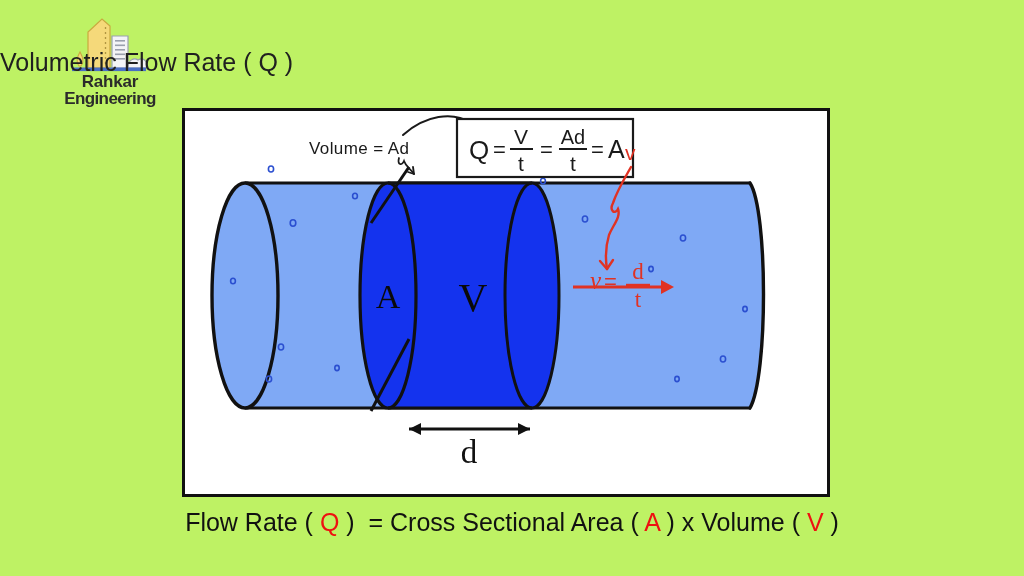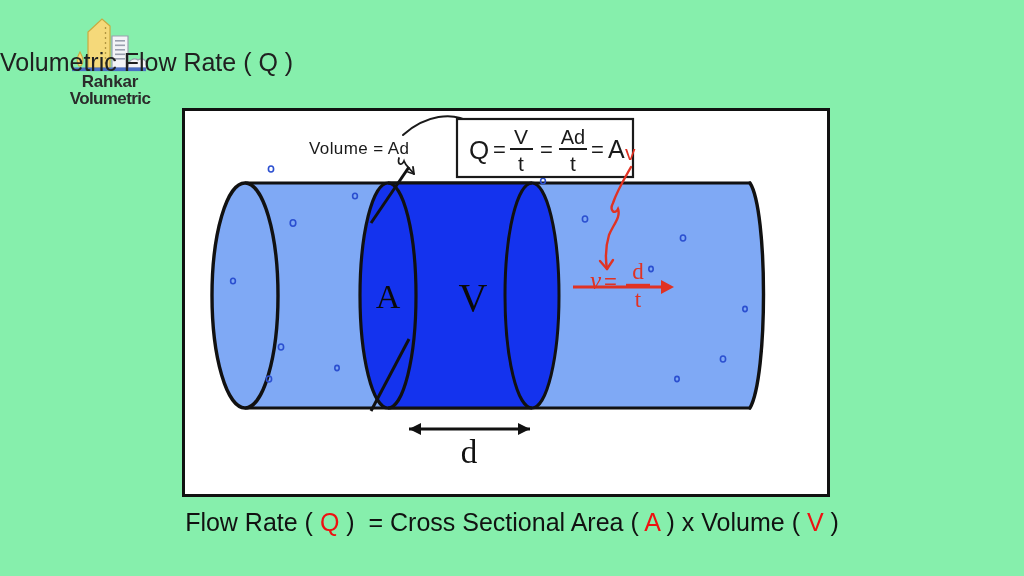--- a/index.html
+++ b/index.html
@@ -7,21 +7,21 @@
     padding: 0;
     background: #ffffff;
   }
   body {
     font-family: "Liberation Sans", sans-serif;
   }
   #slide {
     position: relative;
     width: 1024px;
     height: 576px;
-    background: #86efac;
+    background: #bef264;
     overflow: hidden;
   }
 
   
   #logo-block {
     position: absolute;
     left: 40px;
     top: 16px;
     width: 140px;
     height: 92px;
@@ -123,21 +123,21 @@
 
         <path d="M62 52 C62 44, 68 41, 72 44 C77 41, 82 45, 81 52 Z" fill="#F3F4F7" stroke="#9AA0AE" stroke-width="1.2"></path>
 
         <path d="M13 50 C9 45, 12 40, 14 36 C16 40, 19 45, 15 50 Z" fill="#F5D97A" stroke="#C9A93F" stroke-width="1.1"></path>
 
         <rect x="6" y="51.5" width="74" height="3.6" fill="#4A6FC4"></rect>
       </svg>
     </div>
     <div id="logo-text">
       <span class="logo-line1">Rahkar</span>
-      <span class="logo-line2">Volumetric</span>
+      <span class="logo-line2">Engineering</span>
     </div>
   </div>
 
   <div id="title">Volumetric Flow Rate ( Q )</div>
 
   <div id="figure-frame">
     <svg id="figure-svg" width="642" height="383" viewBox="0 0 642 383" xmlns="http://www.w3.org/2000/svg">
 
       <g>
 

